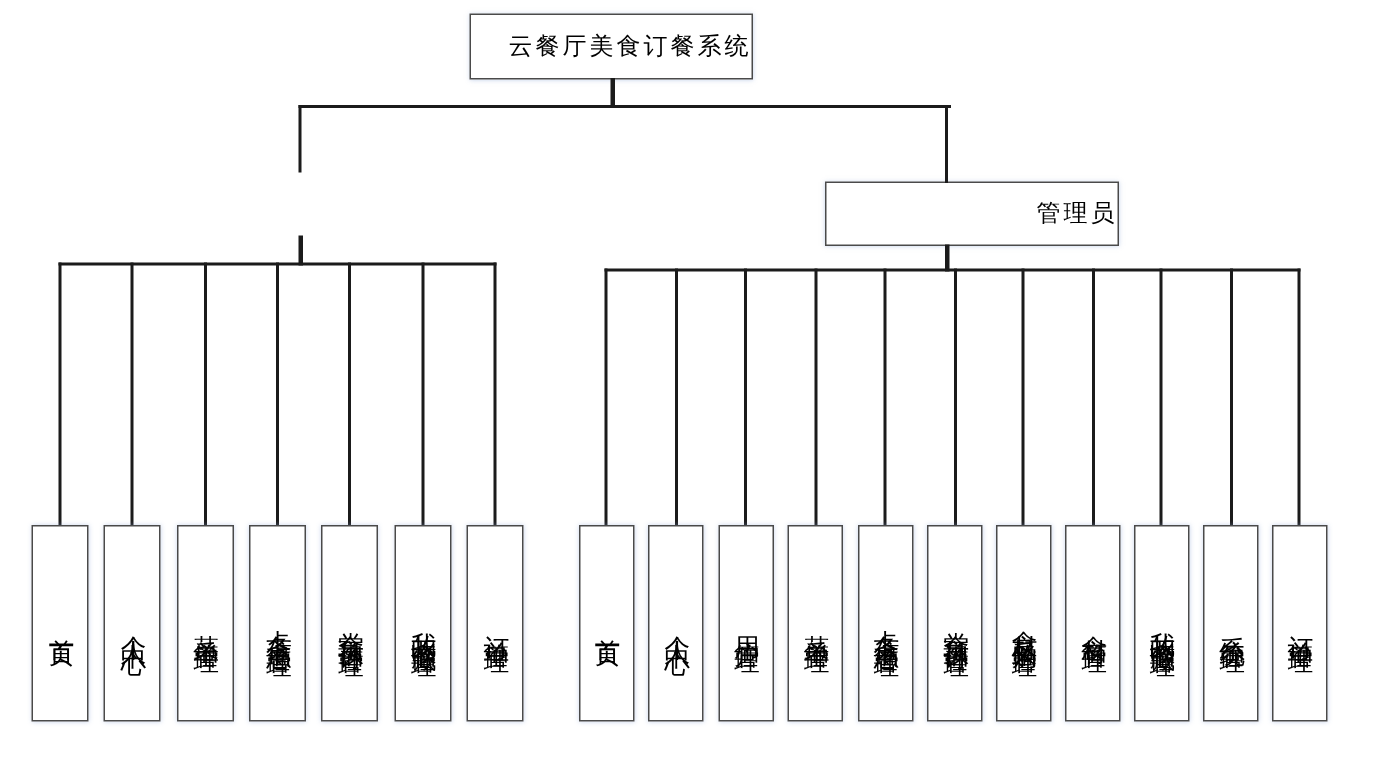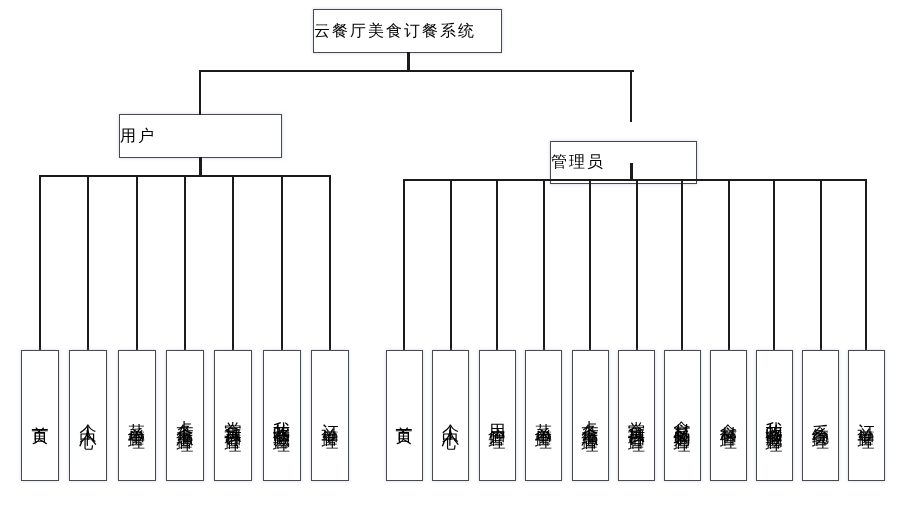--- a/index.html
+++ b/index.html
@@ -14,31 +14,31 @@
   html, body { width: 915px; height: 511px; background: var(--bg); overflow: hidden; }
   body { font-family: "DejaVu Sans", "Liberation Sans", sans-serif; color: var(--text); }
   .canvas { position: relative; width: 915px; height: 511px; background: var(--bg); }
 
   .box {
     position: absolute;
     background: var(--fill);
     border: 1.4px solid var(--border);
     display: flex;
     align-items: center;
-    justify-content: flex-start;
+    justify-content: flex-end;
     box-shadow: 0 0 3px rgba(140,165,215,0.5);
   }
   .node-label {
     font-size: 16px;
     letter-spacing: 2px;
     white-space: nowrap;
   }
   #root-box   { left: 313px; top: 9px;   width: 189px; height: 44px; }
   #branch-0   { left: 119px; top: 114px; width: 163px; height: 44px; }
-  #branch-1   { left: 550px; top: 121px; width: 147px; height: 43px; border-width: 1.6px; margin-top: 20px; }
+  #branch-1   { left: 550px; top: 121px; width: 196px; height: 43px; border-width: 1.6px; }
 
   .cline {
     position: absolute;
     background: var(--line);
   }
   .leaf {
     position: absolute;
     background: var(--fill);
     border: 1.4px solid var(--border);
     display: flex;
@@ -66,23 +66,20 @@
 </style>
 </head>
 <body>
 
 <div class="canvas">
 
   <div class="box" id="root-box">
     <span class="node-label">云餐厅美食订餐系统</span>
   </div>
 
-  <div class="box" id="branch-0">
-    <span class="node-label">用户</span>
-  </div>
 
   <div class="box" id="branch-1">
     <span class="node-label">管理员</span>
   </div>
 
   <div id="connectors">
       <div class="cline" style="left: 406.5px; top: 52px; width: 3px; height: 20px;"></div>
       <div class="cline" style="left: 199px; top: 70px; width: 435px; height: 2px;"></div>
       <div class="cline" style="left: 199px; top: 70px; width: 2px; height: 45px;"></div>
       <div class="cline" style="left: 198.5px; top: 157px; width: 3px; height: 20px;"></div>

